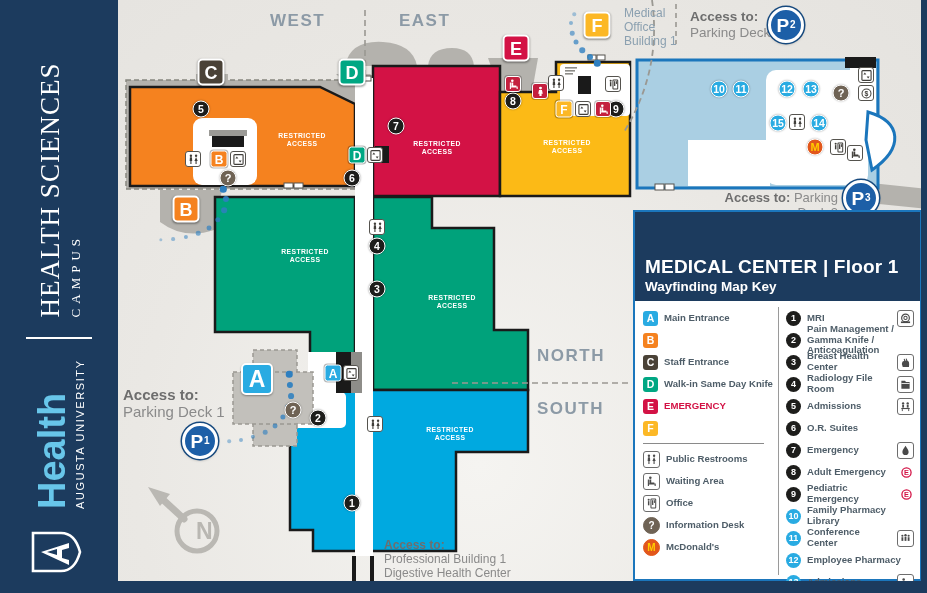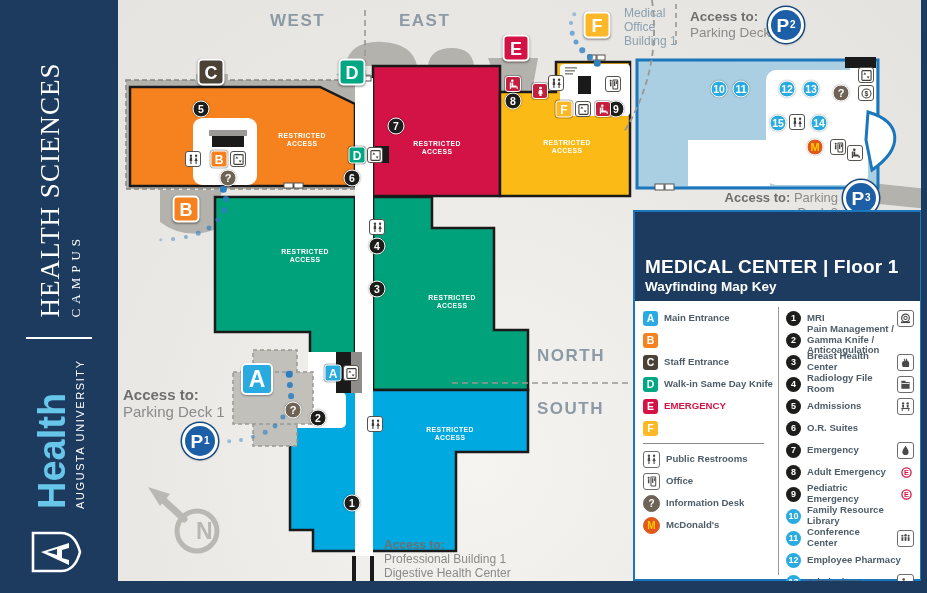--- a/index.html
+++ b/index.html
@@ -467,20 +467,30 @@
                 <path d="M2.1 3.6h2.2l.3 3.9h-.8V11H2.6V7.5h-.8z"></path>
                 <circle cx="8.8" cy="1.9" r="1.3"></circle>
                 <path d="M8.8 3.3 10.6 7.7 9.4 7.7 9.4 11 8.2 11 8.2 7.7 7 7.7z"></path>
               </svg>
             </span>
             <span class="lab">Public Restrooms</span>
           </div>
           <div class="lrow">
             <span class="libox">
               <svg viewBox="0 0 12 12" fill="currentColor">
+                <circle cx="4.7" cy="2" r="1.4"></circle>
+                <path d="M3.7 3.8h2v3.2h3.4v1.6H3.7z"></path>
+                <path d="M2 3.8v7h1.2V9.2h6.2v1.6h1.2V8.2H3.2V3.8z"></path>
+              </svg>
+            </span>
+            <span class="lab">Waiting Area</span>
+          </div>
+          <div class="lrow">
+            <span class="libox">
+              <svg viewBox="0 0 12 12" fill="currentColor">
                 <circle cx="2.9" cy="1.9" r="1.1"></circle>
                 <rect x="2.1" y="3.4" width="1.6" height="4.6"></rect>
                 <rect x="5.4" y="1" width="5.2" height="10" rx=".6" fill="none" stroke="currentColor" stroke-width="1.1"></rect>
                 <rect x="6.6" y="2.4" width="1.4" height="5.2"></rect>
                 <rect x="8.7" y="2.4" width="1" height="3"></rect>
               </svg>
             </span>
             <span class="lab">Office</span>
           </div>
           <div class="lrow">
@@ -570,21 +580,21 @@
             <span class="lab">Pediatric Emergency</span>
             <span class="libox l-end bare">
               <svg viewBox="0 0 12 12">
                 <circle cx="6" cy="6" r="5" fill="none" stroke="#d31245" stroke-width="1.4"></circle>
                 <text x="6" y="8.8" text-anchor="middle" font-size="8" font-weight="bold" fill="#d31245" font-family="Liberation Sans,sans-serif">E</text>
               </svg>
             </span>
           </div>
           <div class="lrow">
             <span class="lnum blue">10</span>
-            <span class="lab">Family Resource Library</span>
+            <span class="lab">Family Pharmacy Library</span>
           </div>
           <div class="lrow">
             <span class="lnum blue">11</span>
             <span class="lab">Conference Center</span>
             <span class="libox l-end">
               <svg viewBox="0 0 12 12" fill="currentColor">
                 <circle cx="2.6" cy="3" r="1.2"></circle>
                 <circle cx="6" cy="2.4" r="1.3"></circle>
                 <circle cx="9.4" cy="3" r="1.2"></circle>
                 <rect x="1.6" y="4.6" width="2" height="4"></rect>

